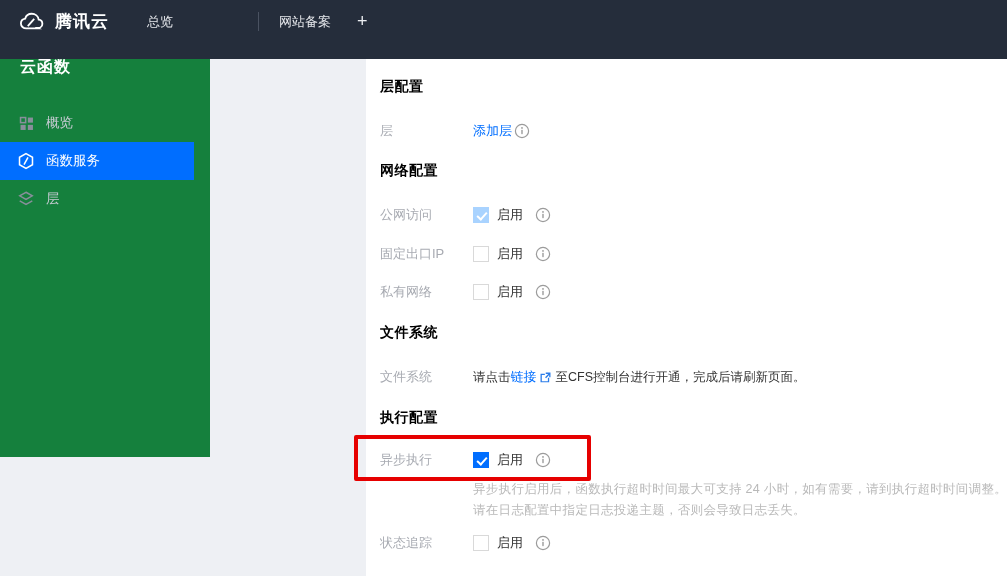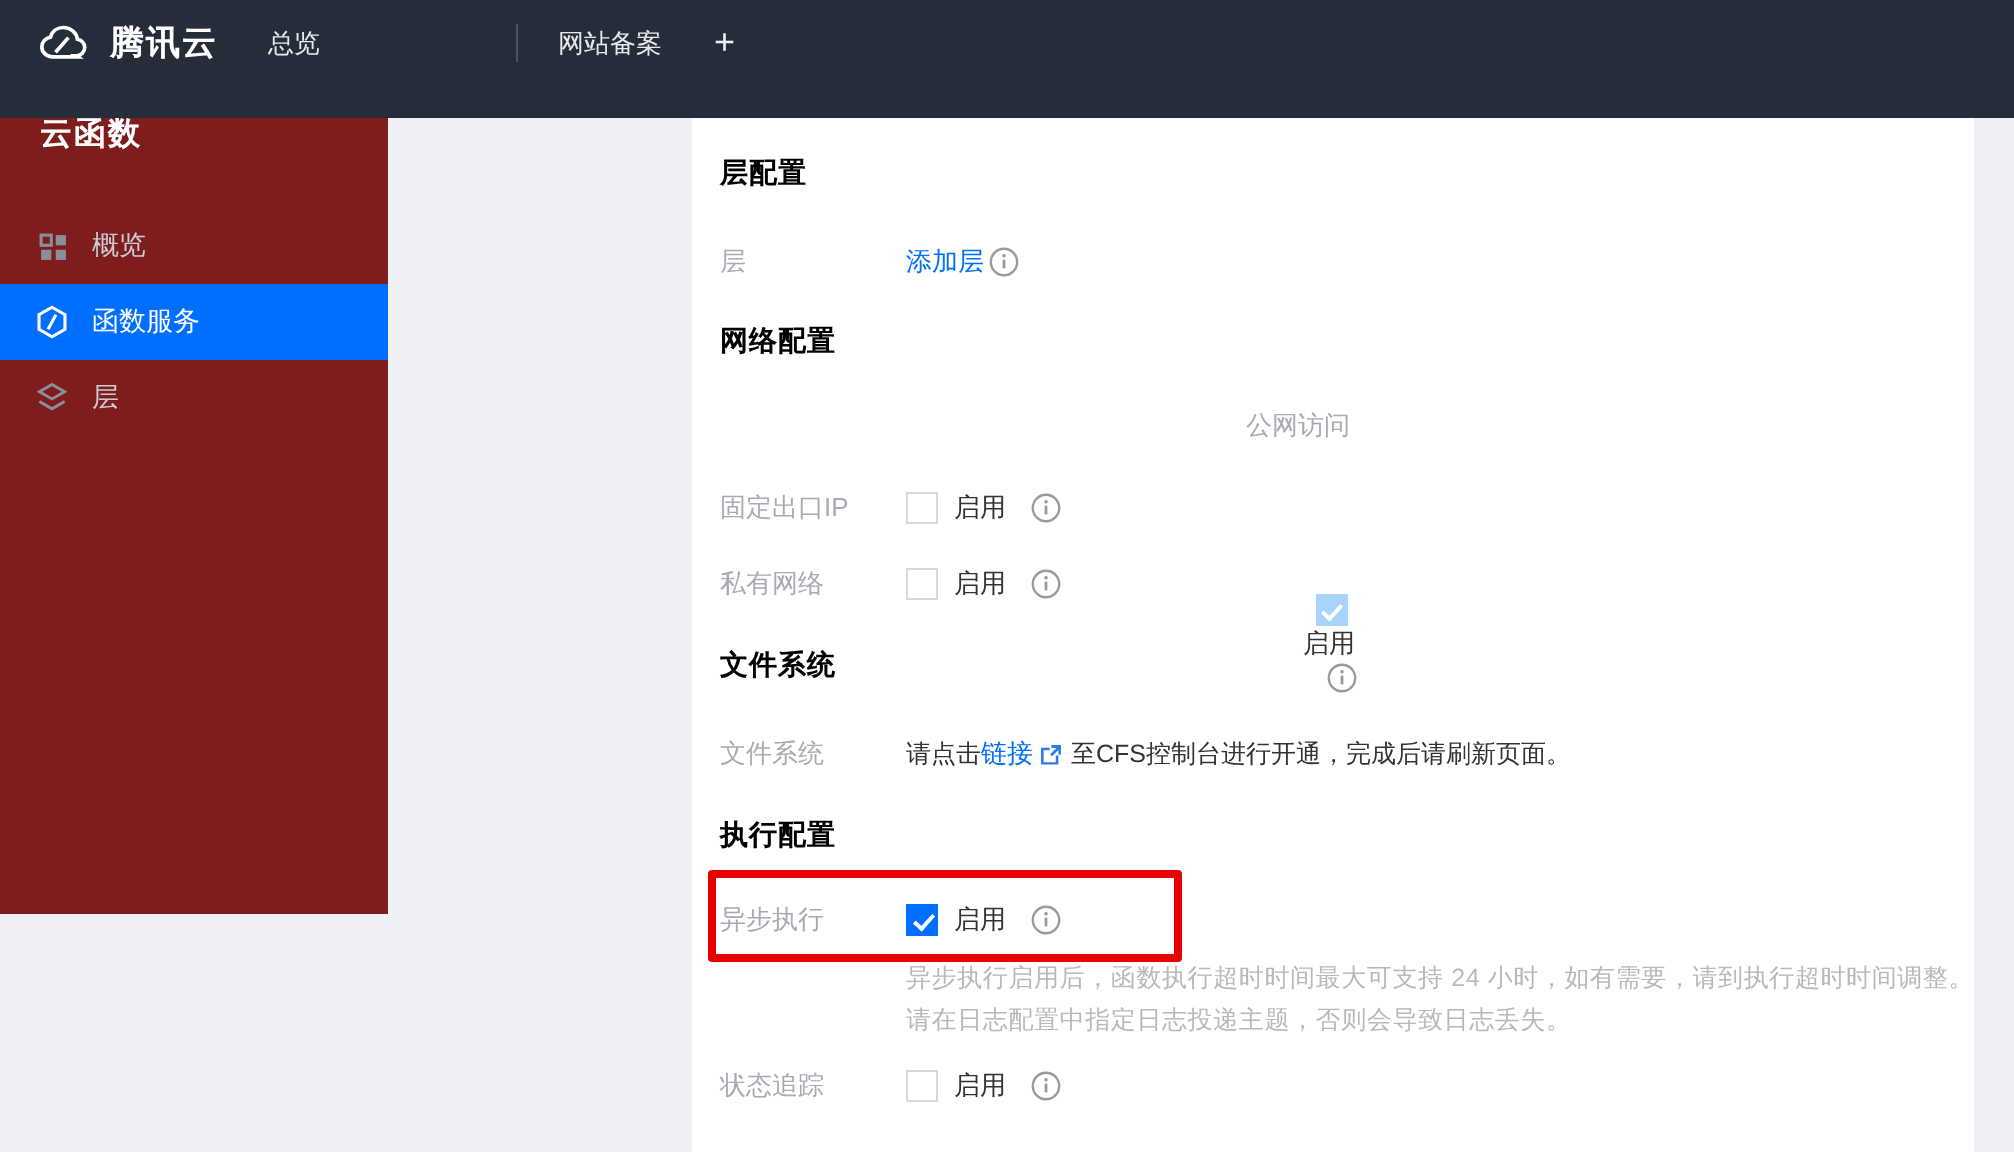--- a/index.html
+++ b/index.html
@@ -6,40 +6,40 @@
   body{
     width:1007px;height:576px;position:relative;overflow:hidden;
     background:#eef0f4;
     font-family:"Liberation Sans","DejaVu Sans",sans-serif;
     -webkit-font-smoothing:antialiased;
   }
   
   .topbar{position:absolute;left:0;top:0;width:1007px;height:59px;background:#252d3b;z-index:5;}
   .tb-item{position:absolute;top:0;height:43px;display:flex;align-items:center;color:#e6e8ec;font-size:13px;cursor:pointer;}
   .tb-brand{left:16px;gap:9px;color:#fff;font-size:17px;font-weight:600;letter-spacing:1px;}
-  .tb-overview{left:134px;}
+  .tb-overview{left:147px;}
   .tb-products{left:188px;gap:6px;}
   .tb-divider{position:absolute;left:258px;top:12px;width:1px;height:19px;background:#4a5261;}
   .tb-beian{left:279px;}
   .tb-plus{left:357px;font-size:18px;font-weight:300;color:#eceef2;}
   
-  .sidebar{position:absolute;left:0;top:43px;width:194px;height:414px;background:#7f1d1d;z-index:4;}
+  .sidebar{position:absolute;left:0;top:43px;width:194px;height:414px;background:#15803d;z-index:4;padding-left:16px;}
   .sb-title{position:absolute;left:20px;top:14px;color:#ffffff;font-size:16px;font-weight:700;letter-spacing:1px;}
   .sb-item{position:absolute;left:0;width:194px;height:38px;display:flex;align-items:center;padding-left:17px;box-sizing:border-box;color:#c8ccd4;font-size:13.5px;cursor:pointer;}
   .sb-item .sb-ico{width:18px;height:18px;margin-right:11px;display:flex;align-items:center;justify-content:center;}
   .sb-item.active{background:#006eff;color:#ffffff;}
   .sb-i0{top:61px;}.sb-i1{top:99px;}.sb-i2{top:137px;}
   
   .gutter{position:absolute;left:194px;top:43px;width:172px;height:533px;background:#eef0f4;}
   
-  .content{position:absolute;left:346px;top:43px;width:641px;height:533px;background:#ffffff;}
+  .content{position:absolute;left:366px;top:43px;width:641px;height:533px;background:#ffffff;}
   .sec-title{position:absolute;left:14px;color:#000;font-size:14px;font-weight:700;letter-spacing:.5px;white-space:nowrap;}
   .t1{top:35px;}.t2{top:119px;}.t3{top:281px;}.t4{top:366px;}
   .form-row{position:absolute;left:14px;right:8px;height:22px;display:flex;align-items:center;}
-  .r-layer{top:77px;}.r-pub{top:161px;flex-direction:column;}.r-ip{top:200px;}.r-vpc{top:238px;}
+  .r-layer{top:77px;}.r-pub{top:161px;}.r-ip{top:200px;}.r-vpc{top:238px;}
   .r-cfs{top:323px;}.r-async{top:406px;}.r-trace{top:489px;}
   .f-label{width:93px;color:#a8abb2;font-size:13px;flex:0 0 93px;white-space:nowrap;}
   .f-link{color:#006eff;font-size:13px;cursor:pointer;white-space:nowrap;}
   .enable{color:#333;font-size:13px;margin-right:10px;white-space:nowrap;}
   .f-text{color:#333;font-size:12.5px;white-space:nowrap;display:flex;align-items:center;}
   .note{position:absolute;left:107px;color:#b9b9b9;font-size:12.5px;white-space:nowrap;letter-spacing:.3px;}
   .n1{top:438px;}.n2{top:459px;}
   
   .checkbox{width:16px;height:16px;box-sizing:border-box;border:1px solid #d9d9d9;background:#fff;margin-right:8px;position:relative;flex:0 0 16px;cursor:pointer;}
   .checkbox.checked{background:#006eff;border-color:#006eff;}

